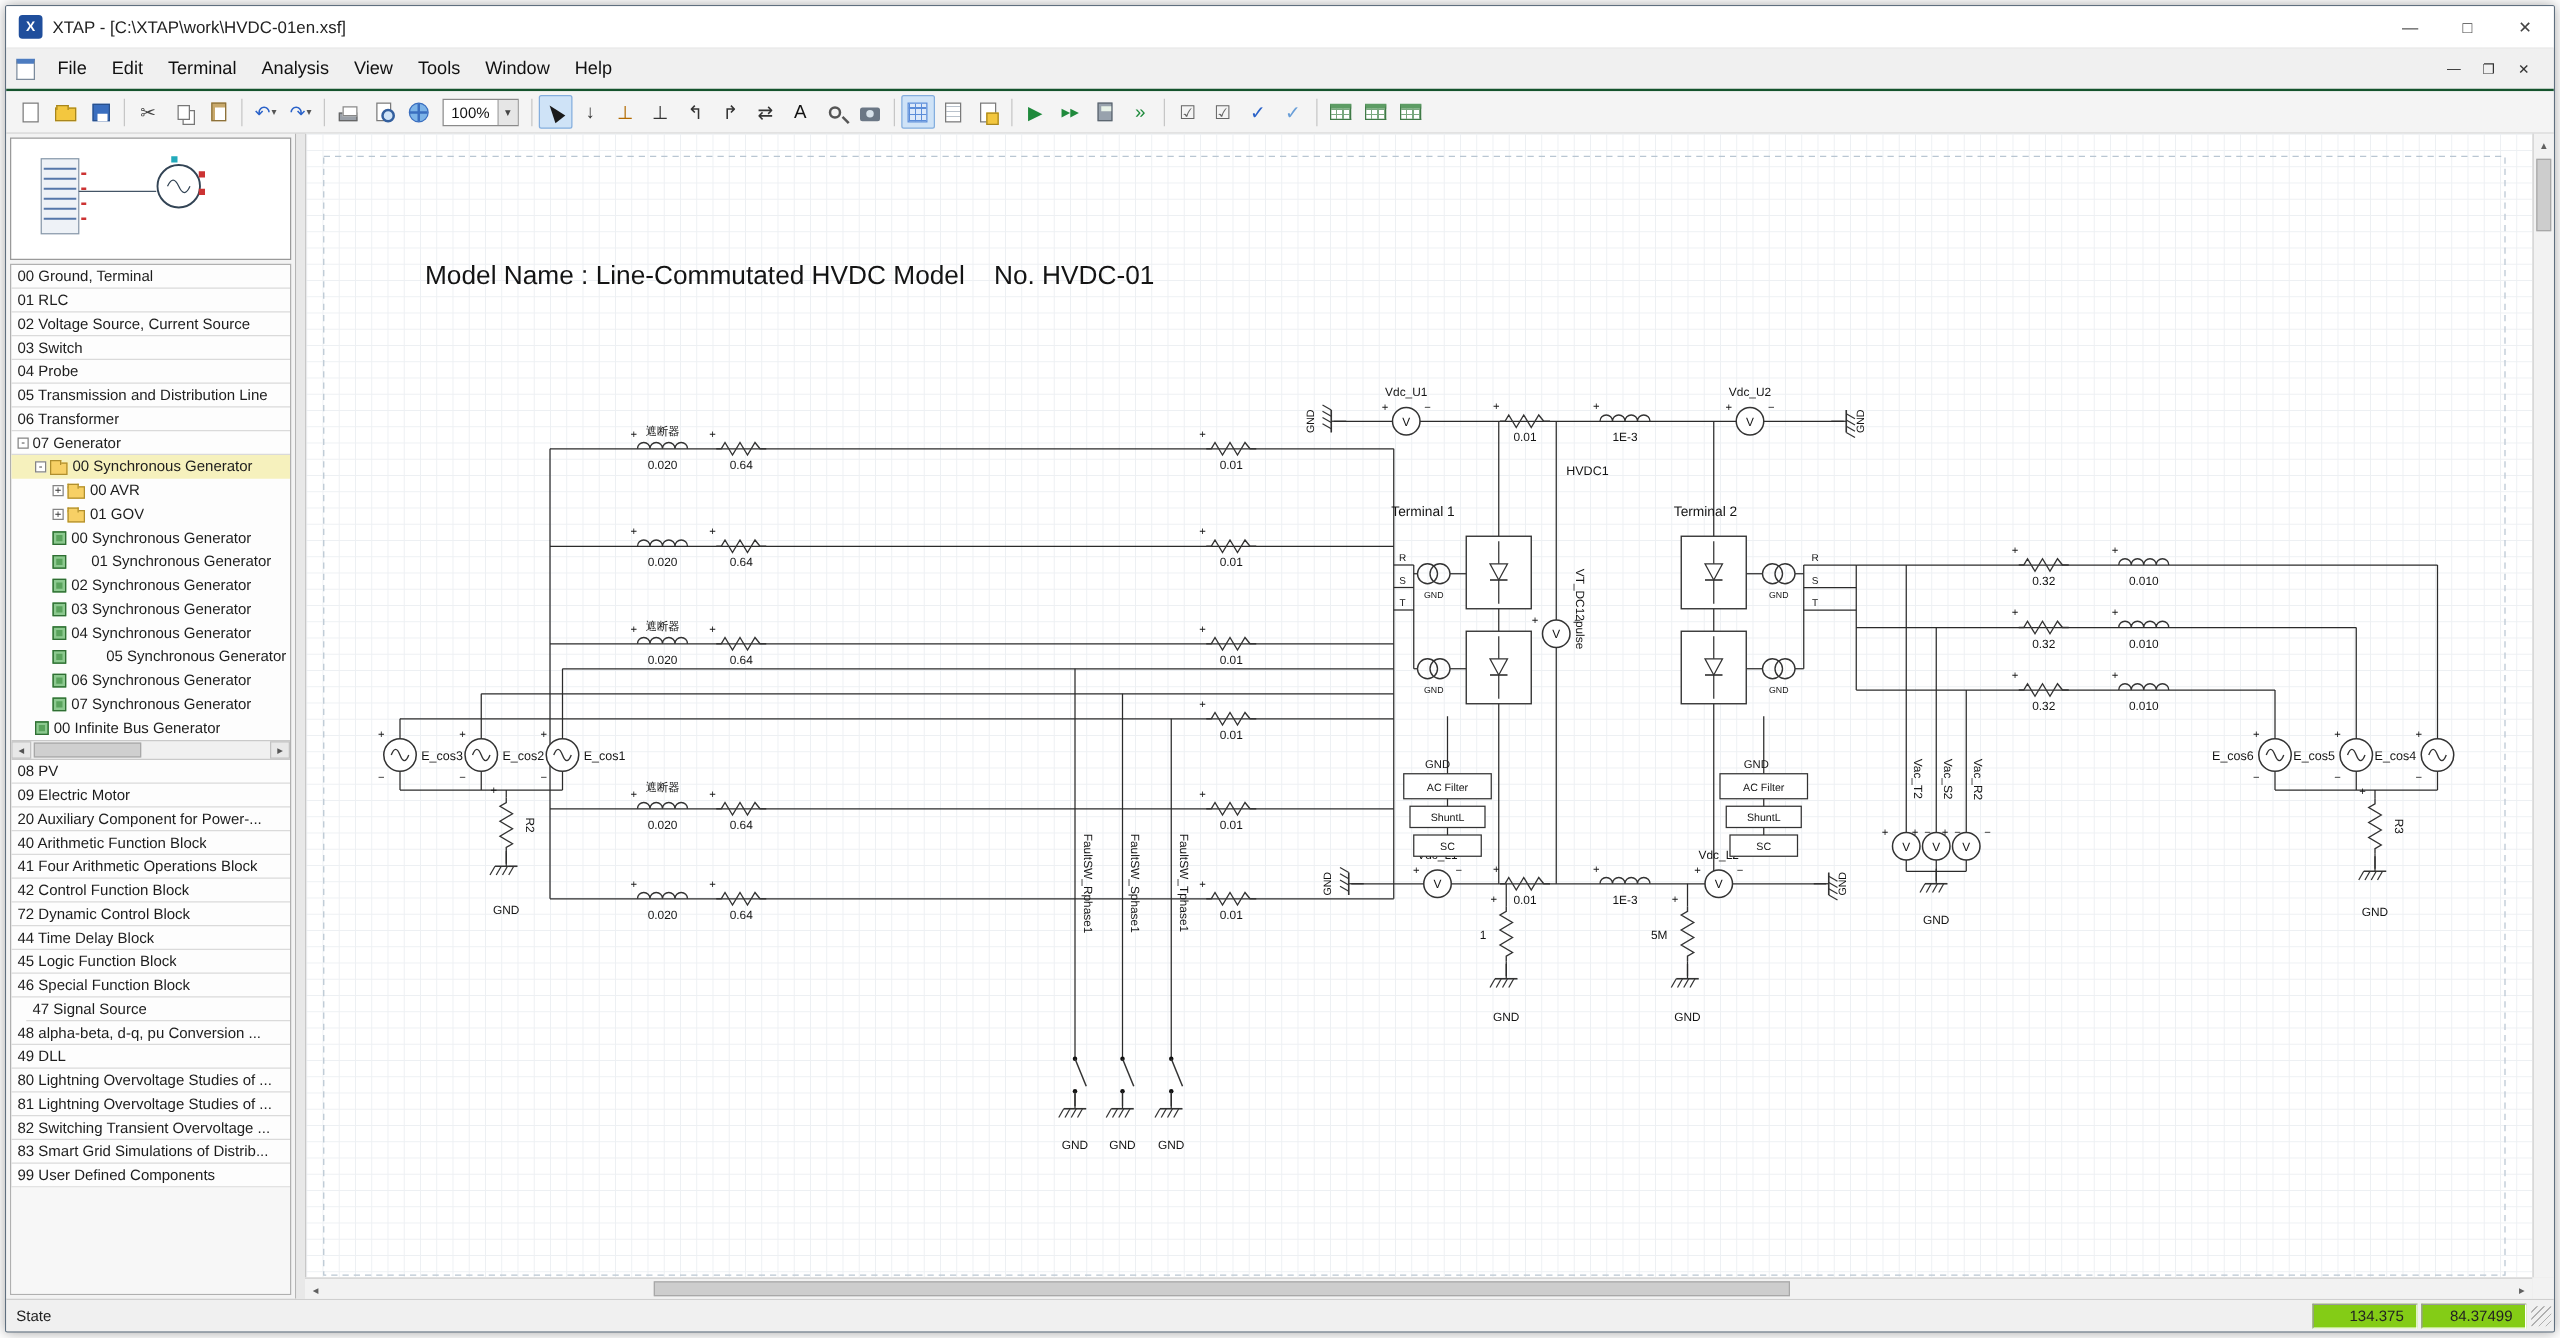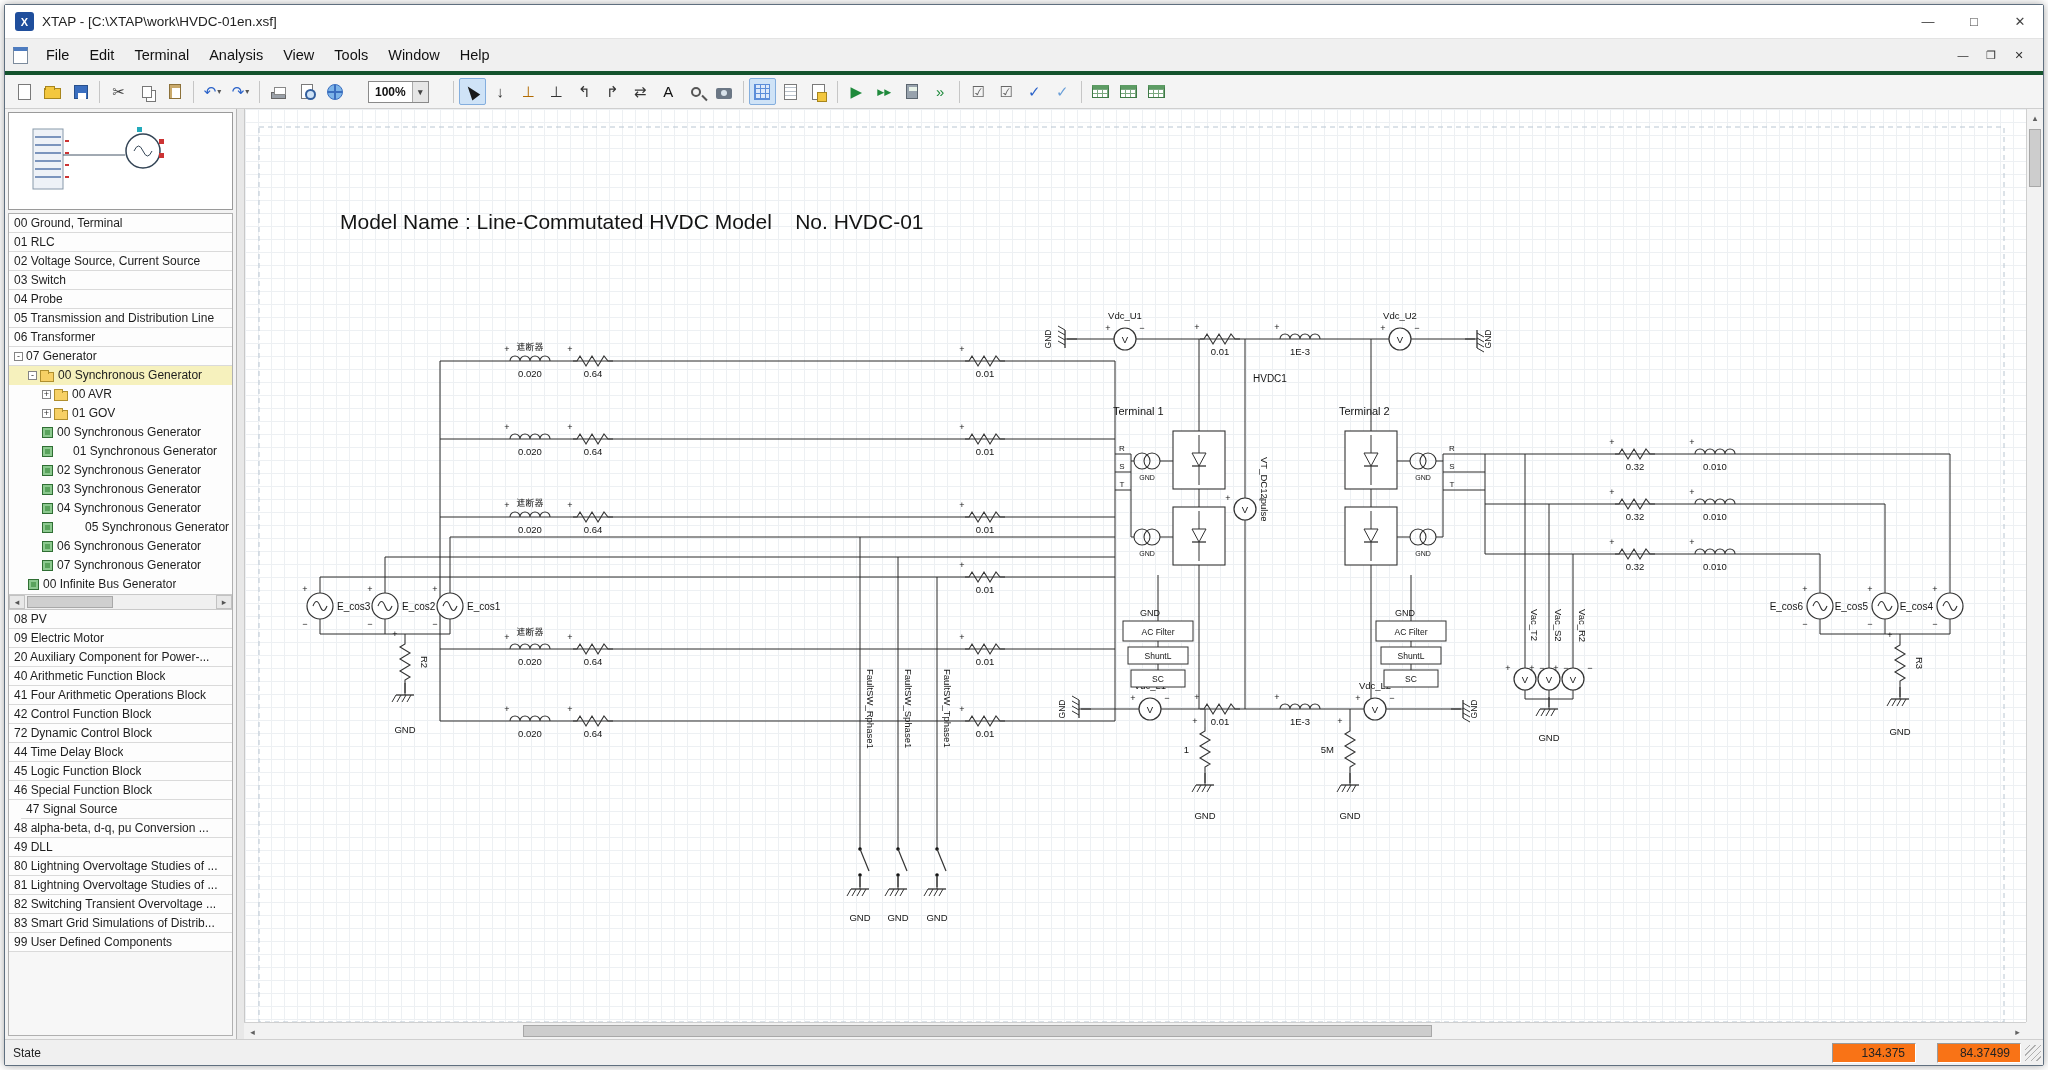--- a/index.html
+++ b/index.html
@@ -11,37 +11,37 @@
   .titlebar{height:34px;background:#ffffff;display:flex;align-items:center;padding:0 0 0 10px;
     border-bottom:1px solid #e3e3e3;flex:0 0 auto;}
   .app-icon{width:19px;height:19px;background:#1f4e9c;border-radius:3px;color:#fff;font-size:11px;
     font-weight:bold;display:flex;align-items:center;justify-content:center;margin-right:8px;}
   .title-text{font-size:13.5px;color:#222;}
   .win-controls{margin-left:auto;display:flex;height:100%;}
   .win-btn{width:46px;height:100%;display:flex;align-items:center;justify-content:center;
     font-size:13px;color:#444;}
   
   .menubar{height:14px;background:#f0f0f0;display:flex;align-items:center;padding:16px 6px;
-    border-bottom:4px solid #14532d;flex:0 0 auto;}
+    border-bottom:2px solid #14532d;flex:0 0 auto;}
   .mdi-doc{width:15px;height:17px;background:#fff;border:1px solid #7c8b9c;border-top:4px solid #4d7cc0;
     margin:0 8px 0 2px;}
   .menu-item{padding:0 10px;font-size:14.5px;color:#111;height:100%;display:flex;align-items:center;}
   .mdi-controls{margin-left:auto;display:flex;gap:4px;padding-right:6px;}
   .mdi-btn{width:24px;height:20px;display:flex;align-items:center;justify-content:center;
     font-size:11px;color:#333;border:1px solid transparent;}
   
   .toolbar{height:34px;background:#f4f4f4;border-bottom:1px solid #cfcfcf;display:flex;
     align-items:center;padding:0 6px;flex:0 0 auto;gap:1px;}
   .tbi{width:27px;height:27px;display:flex;align-items:center;justify-content:center;font-size:15px;
     border:1px solid transparent;border-radius:2px;position:relative;}
   .tbi.active{background:#cfe3f7;border-color:#84aede;}
   .tbsep{width:1px;height:22px;background:#c6c6c6;margin:0 4px;flex:0 0 auto;}
   .tbdd{font-size:8px;color:#555;margin-left:1px;}
   .zoom-combo{display:inline-flex;align-items:center;height:22px;border:1px solid #8a8a8a;
-    background:#fff;margin:0 19px;font-weight:bold;}
+    background:#fff;margin:0 5px;}
   .zv{padding:0 6px;font-size:12px;min-width:42px;color:#111;}
   .zdd{width:16px;height:100%;background:#e6e6e6;border-left:1px solid #aaa;font-size:9px;
     display:flex;align-items:center;justify-content:center;color:#444;}
   
   .ci{display:inline-block;position:relative;}
   .i-doc{width:13px;height:16px;background:#fff;border:1px solid #7a7a7a;}
   .i-open{width:17px;height:11px;background:#f3c73f;border:1px solid #a8861d;margin-top:4px;}
   .i-open::before{content:"";position:absolute;top:-3px;left:0;width:8px;height:3px;background:#f3c73f;border:1px solid #a8861d;border-bottom:none;}
   .i-save{width:14px;height:14px;background:#3a6ebf;border:1px solid #28508c;}
   .i-save::before{content:"";position:absolute;left:3px;top:7px;width:8px;height:6px;background:#fff;}
@@ -110,22 +110,22 @@
   .vscroll .scr-btn{width:100%;}
   .v-thumb{position:absolute;left:2px;right:2px;top:20px;height:58px;background:#cdcdcd;border:1px solid #a8a8a8;}
   .h-track{flex:1;position:relative;}
   .h-thumb{position:absolute;top:2px;bottom:2px;left:15%;width:52%;background:#cdcdcd;border:1px solid #a8a8a8;}
   .hscroll .scr-btn:last-child{margin-left:auto;}
   .scroll-corner{position:absolute;right:0;bottom:0;width:17px;height:17px;background:#f2f2f2;}
   
   .statusbar{height:26px;flex:0 0 auto;background:#f0f0f0;border-top:1px solid #cfcfcf;
     display:flex;align-items:center;padding:0 2px 0 8px;font-size:12px;color:#222;}
   .sb-fill{flex:1;}
-  .sb-cell{border:1px solid;border-color:#9a9a9a #ffffff #ffffff #9a9a9a;background:#f97316;
-    padding:2px 10px;margin-left:21px;min-width:84px;text-align:right;}
+  .sb-cell{border:1px solid;border-color:#9a9a9a #ffffff #ffffff #9a9a9a;background:#84cc16;
+    padding:2px 10px;margin-left:3px;min-width:84px;text-align:right;}
   .sb-grip{width:16px;height:16px;margin-left:4px;background:
     repeating-linear-gradient(135deg,transparent 0 3px,#b0b0b0 3px 4px);}
 </style>
 </head>
 <body>
 
 <div class="window">
 
   <div class="titlebar">
     <span class="app-icon">X</span>

